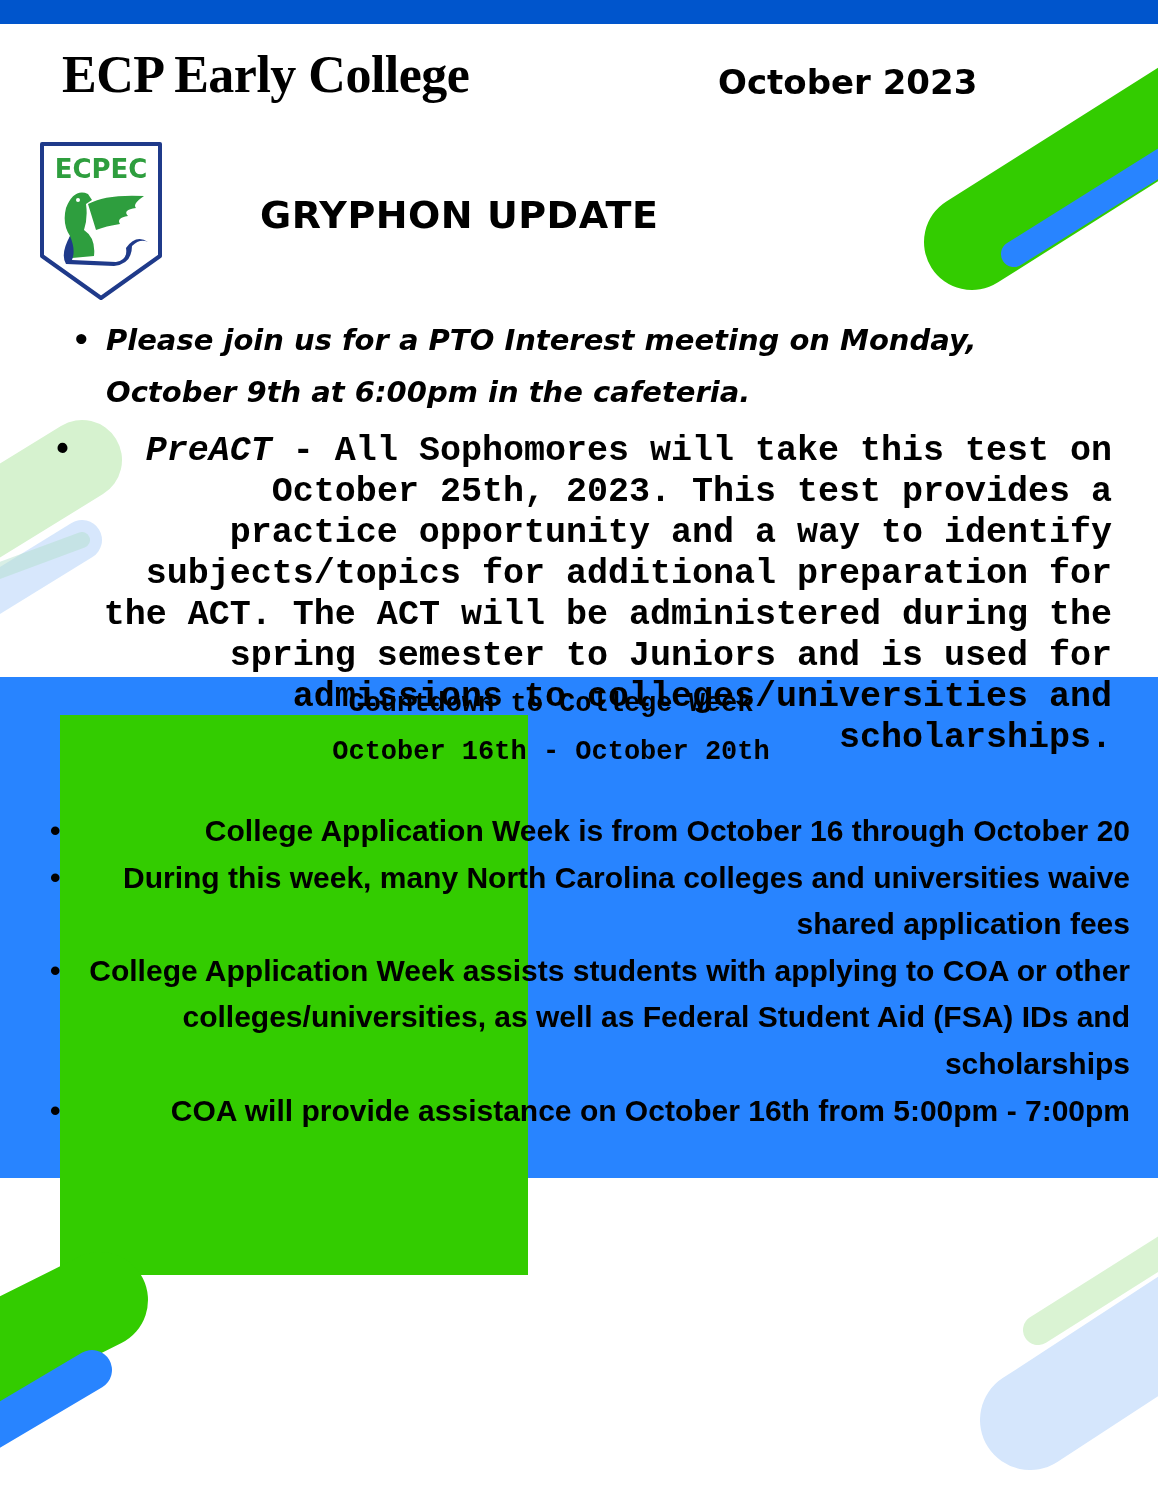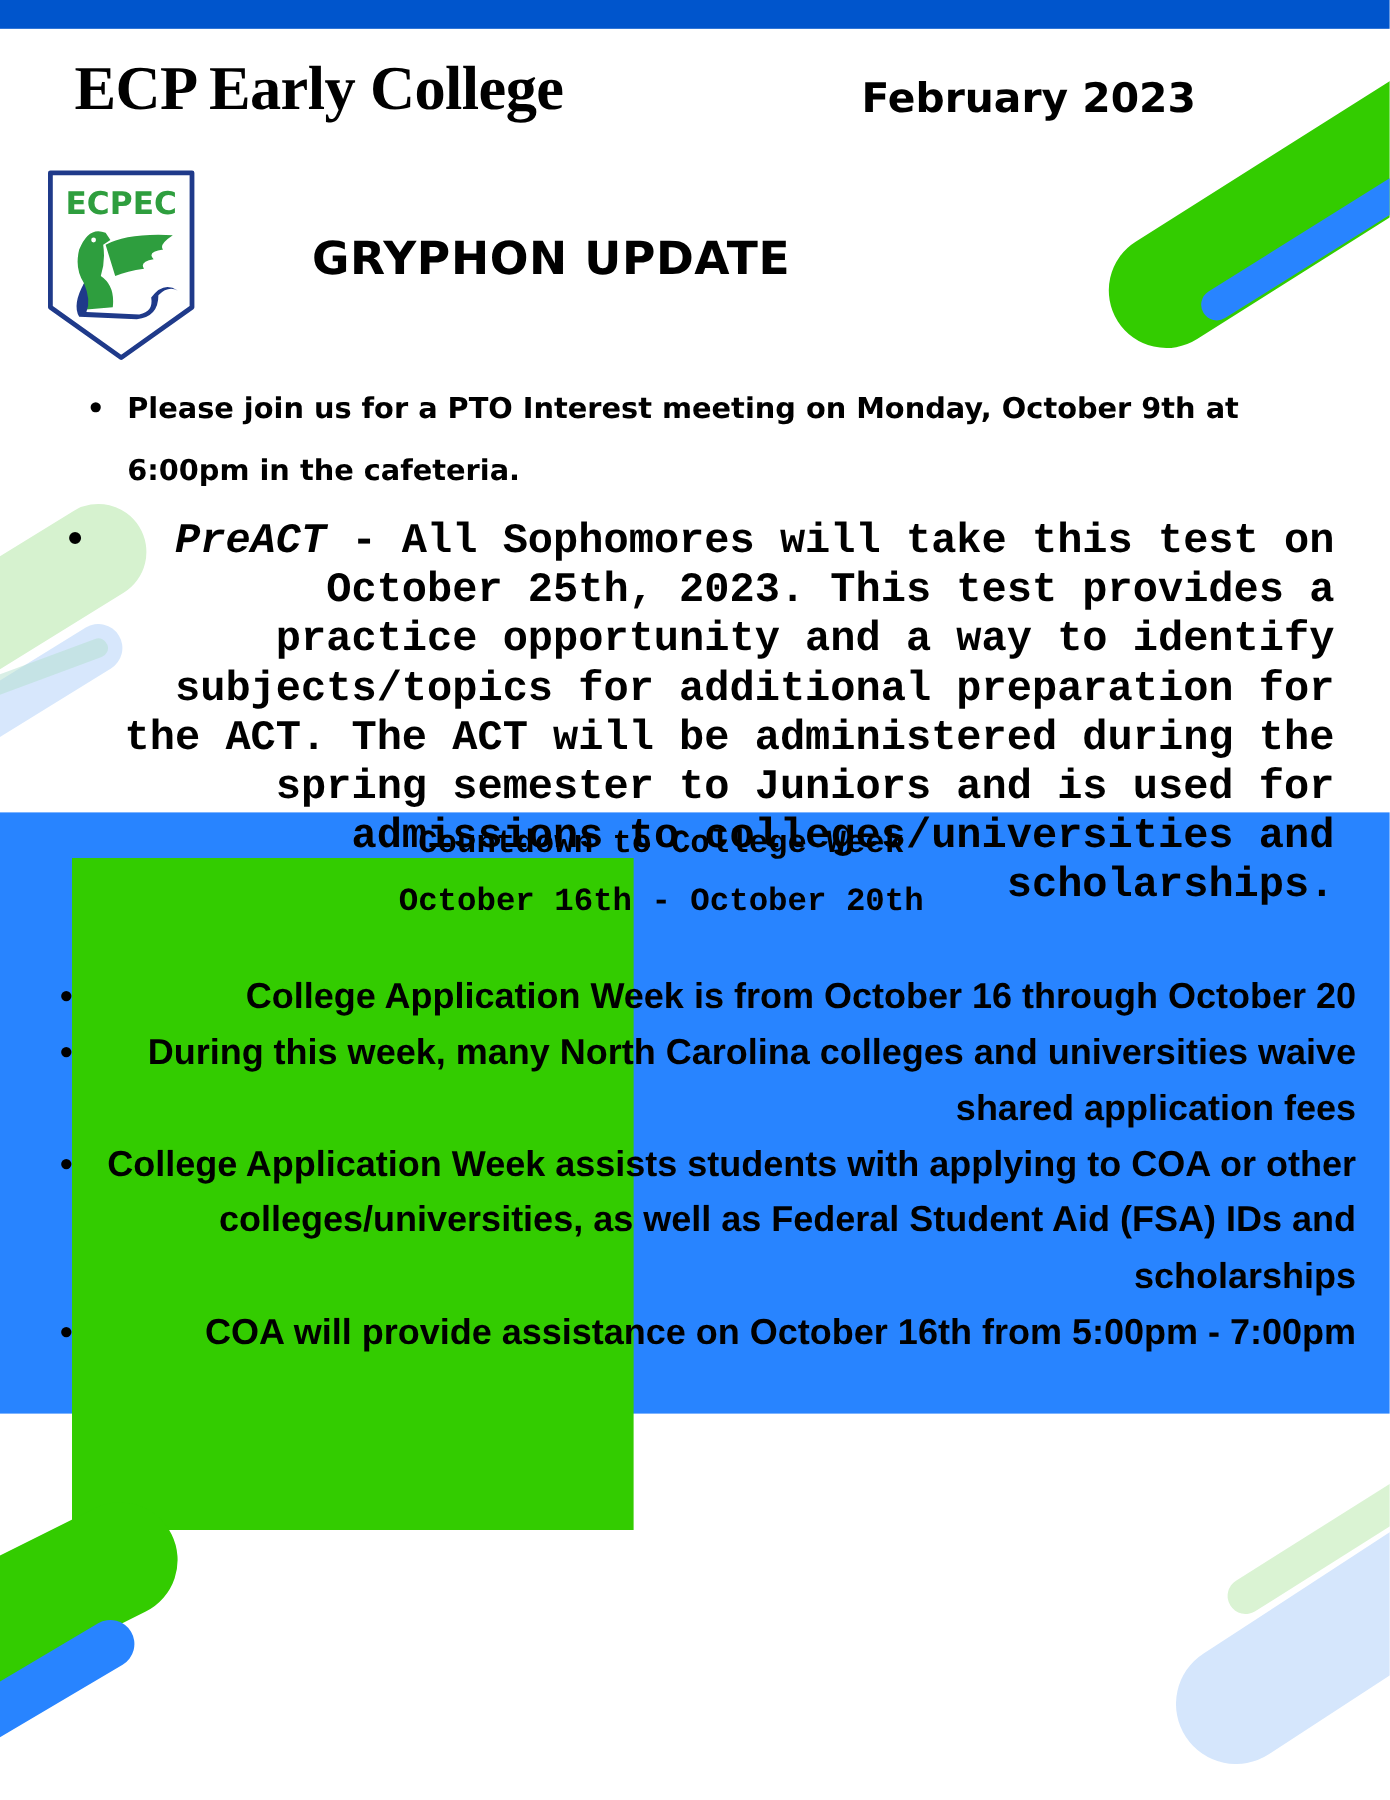--- a/index.html
+++ b/index.html
@@ -25,21 +25,21 @@
       left:718px; top:60px; font-size:34px; font-weight:bold; line-height:44px; white-space:nowrap;
     }
     #subtitle {
       left:260px; top:192px; font-size:38px; font-weight:bold; letter-spacing:0.5px; line-height:46px; white-space:nowrap;
     }
 
     #logo { left:36px; top:138px; width:130px; height:166px; }
 
     #pto {
       left:72px; top:314px; width:1000px; margin:0; padding:0; list-style:none;
-      font-size:24px; font-weight:bold; line-height:52px;
+      font-size:29px; font-weight:bold; font-style:italic; line-height:52px;
     }
     #pto li { position:relative; padding-left:34px; }
     #pto li::before { content:"\2022"; position:absolute; left:0; font-style:normal; }
 
     #preact {
       left:52px; top:431px; width:1060px; margin:0; padding:0; list-style:none;
       font-family:Liberation Mono, monospace; font-size:35px; font-weight:bold; line-height:41px;text-align:right;
     }
     #preact li { position:relative; padding-left:31px; }
     #preact li::before { content:"\2022"; position:absolute; left:0; }
@@ -74,21 +74,21 @@
   <line x1="-80" y1="600" x2="82" y2="540" stroke="#b4e0cf" stroke-width="16" stroke-linecap="round" opacity="0.5"></line>
 
   <line x1="-100" y1="1400" x2="100" y2="1300" stroke="#33cc00" stroke-width="96" stroke-linecap="round"></line>
   <line x1="-60" y1="1460" x2="92" y2="1370" stroke="#2884ff" stroke-width="40" stroke-linecap="round"></line>
 
   <line x1="1038" y1="1330" x2="1260" y2="1190" stroke="#d6f2cf" stroke-width="30" stroke-linecap="round" opacity="0.9"></line>
   <line x1="1030" y1="1420" x2="1260" y2="1270" stroke="#d3e5fc" stroke-width="100" stroke-linecap="round" opacity="0.95"></line>
 </svg>
 
 <div id="title" class="abs">ECP Early College</div>
-<div id="date" class="abs">February 2023</div>
+<div id="date" class="abs">October 2023</div>
 <div id="subtitle" class="abs">GRYPHON UPDATE</div>
 
 <svg id="logo" class="abs" viewBox="0 0 130 166" xmlns="http://www.w3.org/2000/svg">
   <path d="M6 6 H124 V118 L65 160 L6 118 Z" fill="#ffffff" stroke="#1f3a8a" stroke-width="4" stroke-linejoin="round"></path>
   <text x="65" y="40" text-anchor="middle" font-family="DejaVu Sans, sans-serif" font-weight="bold" font-size="26" fill="#2e9e3e">ECPEC</text>
 
   <path d="M30 70 Q38 50 52 56 L56 62 L50 66 Q52 80 48 92 Q60 100 58 118 L36 120 Q30 110 34 98 Q26 86 30 70 Z" fill="#2e9e3e"></path>
   <path d="M52 66 Q70 56 108 58 Q96 66 100 70 Q86 72 92 78 Q80 80 84 86 Q70 88 60 92 Z" fill="#2e9e3e"></path>
   <path d="M34 98 Q40 112 36 122 L80 124 Q92 122 90 110 Q100 96 112 104 Q104 100 96 108 Q96 126 78 128 L30 126 Q24 116 34 98 Z" fill="#1f3a8a"></path>
   <circle cx="42" cy="62" r="2" fill="#ffffff"></circle>

